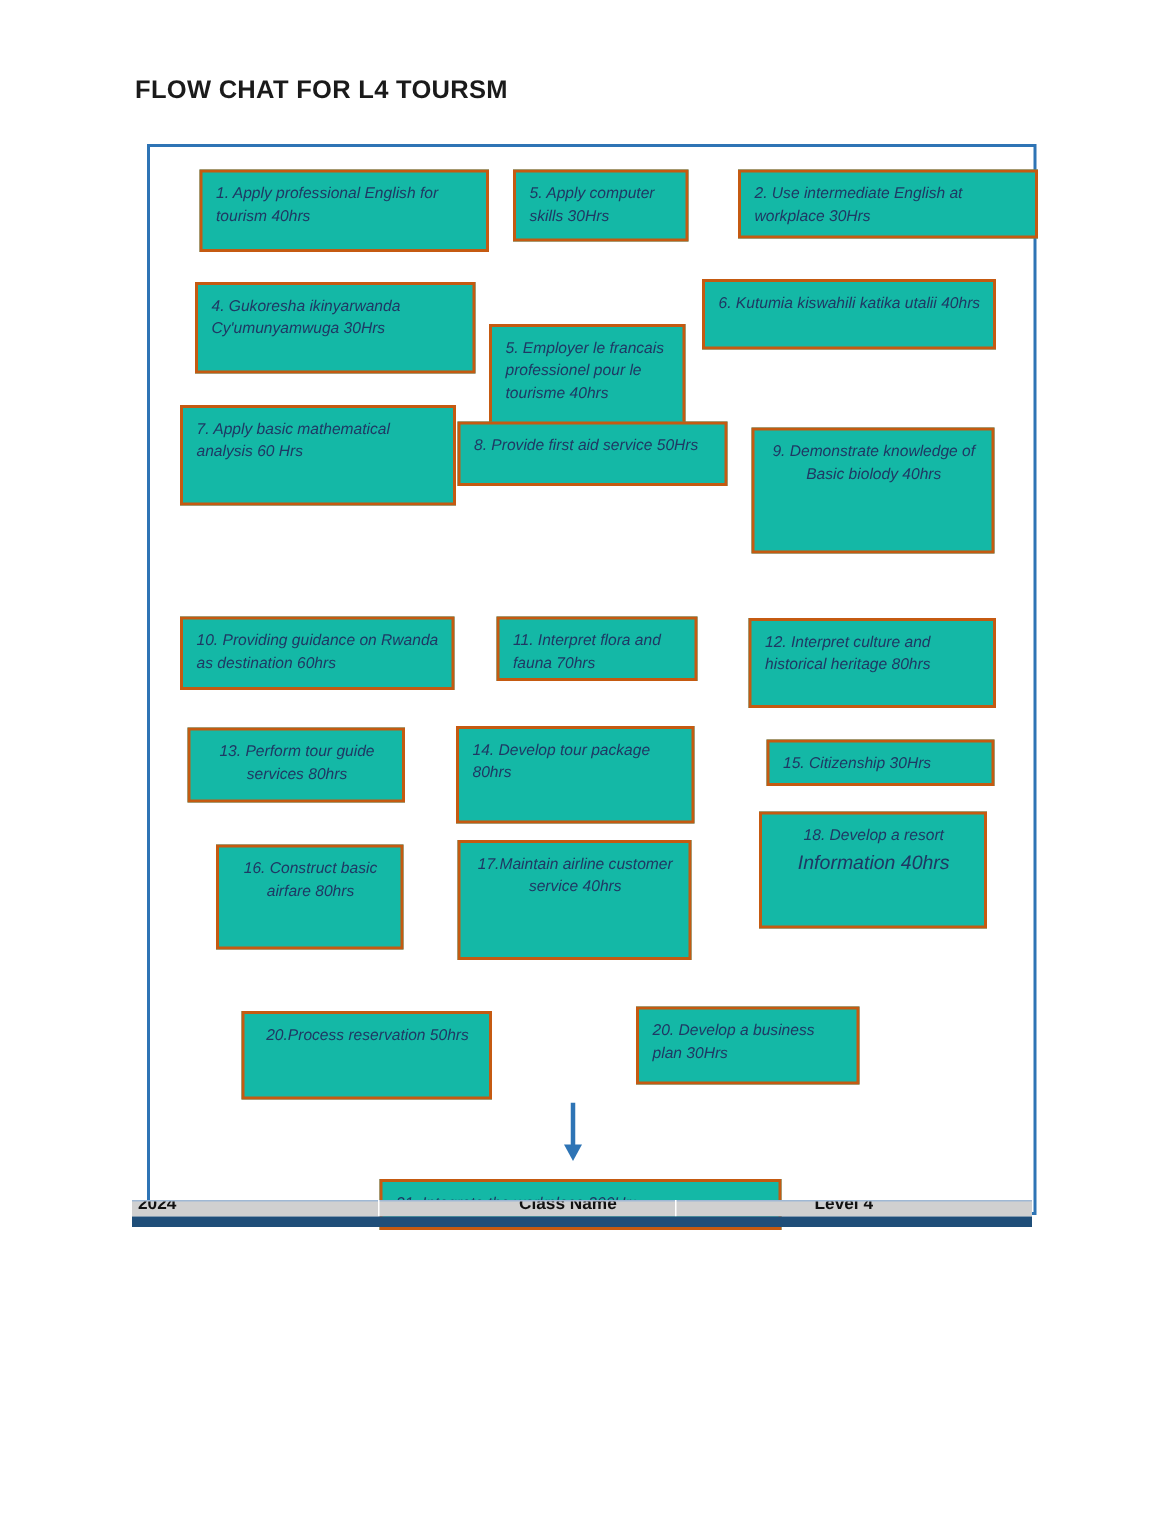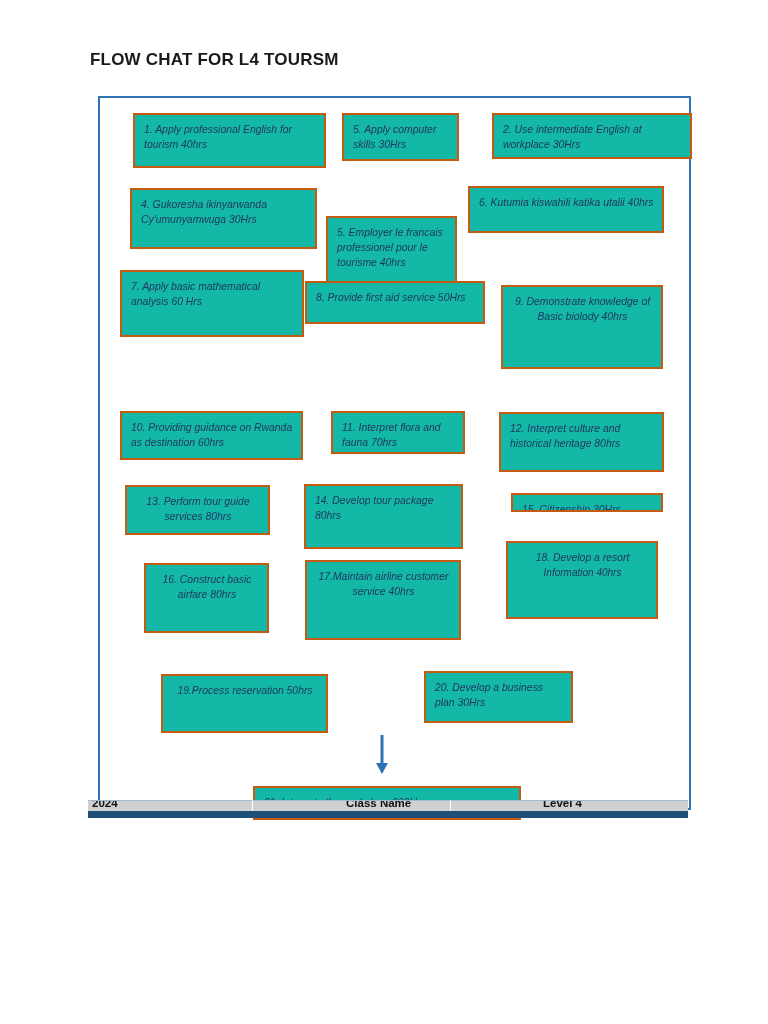--- a/index.html
+++ b/index.html
@@ -43,21 +43,21 @@
     color: #1F3864;
     font-size: 10.4px;
     line-height: 1.45;
     padding: 7px 8px 4px 9px;
     overflow: hidden;
     font-style: italic;
   }
   .node.center { text-align: center; }
   .node .sub {
     display: block;
-    font-size: 10px;
+    font-size: 13px;
     margin-top: 1px;
   }
 
   
   #arrow-to-final {
     position: absolute;
     left: 375px;
     top: 735px;
     width: 14px;
     height: 40px;
@@ -121,30 +121,30 @@
 <div class="node" style="left:120px; top:270px; width:184px; height:67px;">7. Apply basic mathematical analysis 60 Hrs</div>
 <div class="node" style="left:305px; top:281px; width:180px; height:43px;">8. Provide first aid service 50Hrs</div>
 <div class="node" style="left:501px; top:285px; width:162px; height:84px;text-align:center;">9. Demonstrate knowledge of Basic biolody 40hrs</div>
 
 <div class="node" style="left:120px; top:411px; width:183px; height:49px;">10. Providing guidance on Rwanda as destination 60hrs</div>
 <div class="node" style="left:331px; top:411px; width:134px; height:43px;">11. Interpret flora and fauna 70hrs</div>
 <div class="node" style="left:499px; top:412px; width:165px; height:60px;">12. Interpret culture and historical heritage 80hrs</div>
 
 <div class="node center" style="left:125px; top:485px; width:145px; height:50px;">13. Perform tour guide services 80hrs</div>
 <div class="node" style="left:304px; top:484px; width:159px; height:65px;">14. Develop tour package 80hrs</div>
-<div class="node" style="left:511px; top:493px; width:152px; height:19px;">15. Citizenship 30Hrs</div>
+<div class="node" style="left:511px; top:493px; width:152px; height:31px;">15. Citizenship 30Hrs</div>
 
 <div class="node center" style="left:144px; top:563px; width:125px; height:70px;">16. Construct basic airfare 80hrs</div>
 <div class="node center" style="left:305px; top:560px; width:156px; height:80px;">17.Maintain airline customer service 40hrs</div>
 <div class="node center" style="left:506px; top:541px; width:152px; height:78px;">
   <span>18. Develop a resort</span>
   <span class="sub">Information 40hrs</span>
 </div>
 
-<div class="node center" style="left:161px; top:674px; width:167px; height:59px;">19.Process reservation 50hrs</div>
+<div class="node center" style="left:161px; top:674px; width:167px; height:59px;">20.Process reservation 50hrs</div>
 <div class="node" style="left:424px; top:671px; width:149px; height:52px;">20. Develop a business plan 30Hrs</div>
 
 <svg id="arrow-to-final" viewBox="0 0 14 40">
   <line x1="7" y1="0" x2="7" y2="30" stroke="#2E74B5" stroke-width="3"></line>
   <polygon points="1,28 13,28 7,39" fill="#2E74B5"></polygon>
 </svg>
 
 <div class="node" style="left:253px; top:770px; width:268px; height:34px;margin-top:16px;">21. Integrate the workplace 200Hrs</div>
 
 <div id="footer-band">

